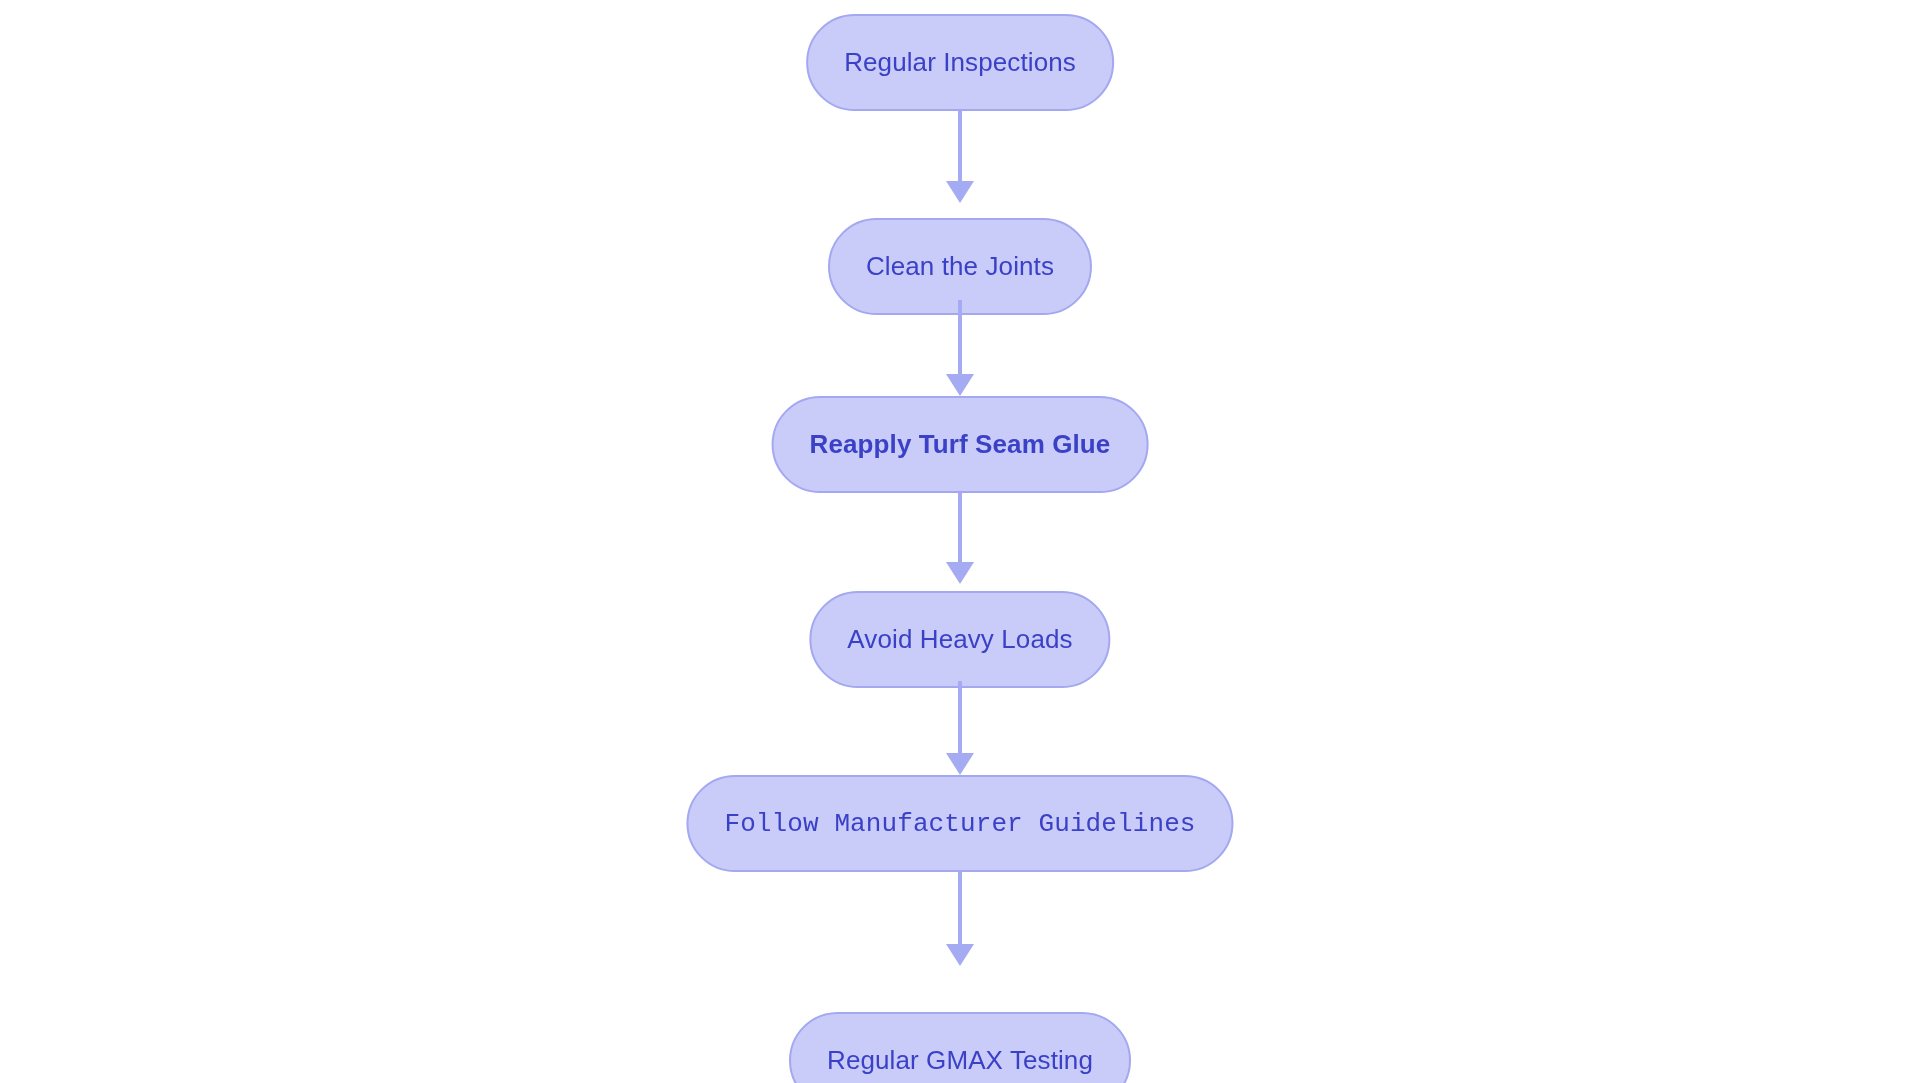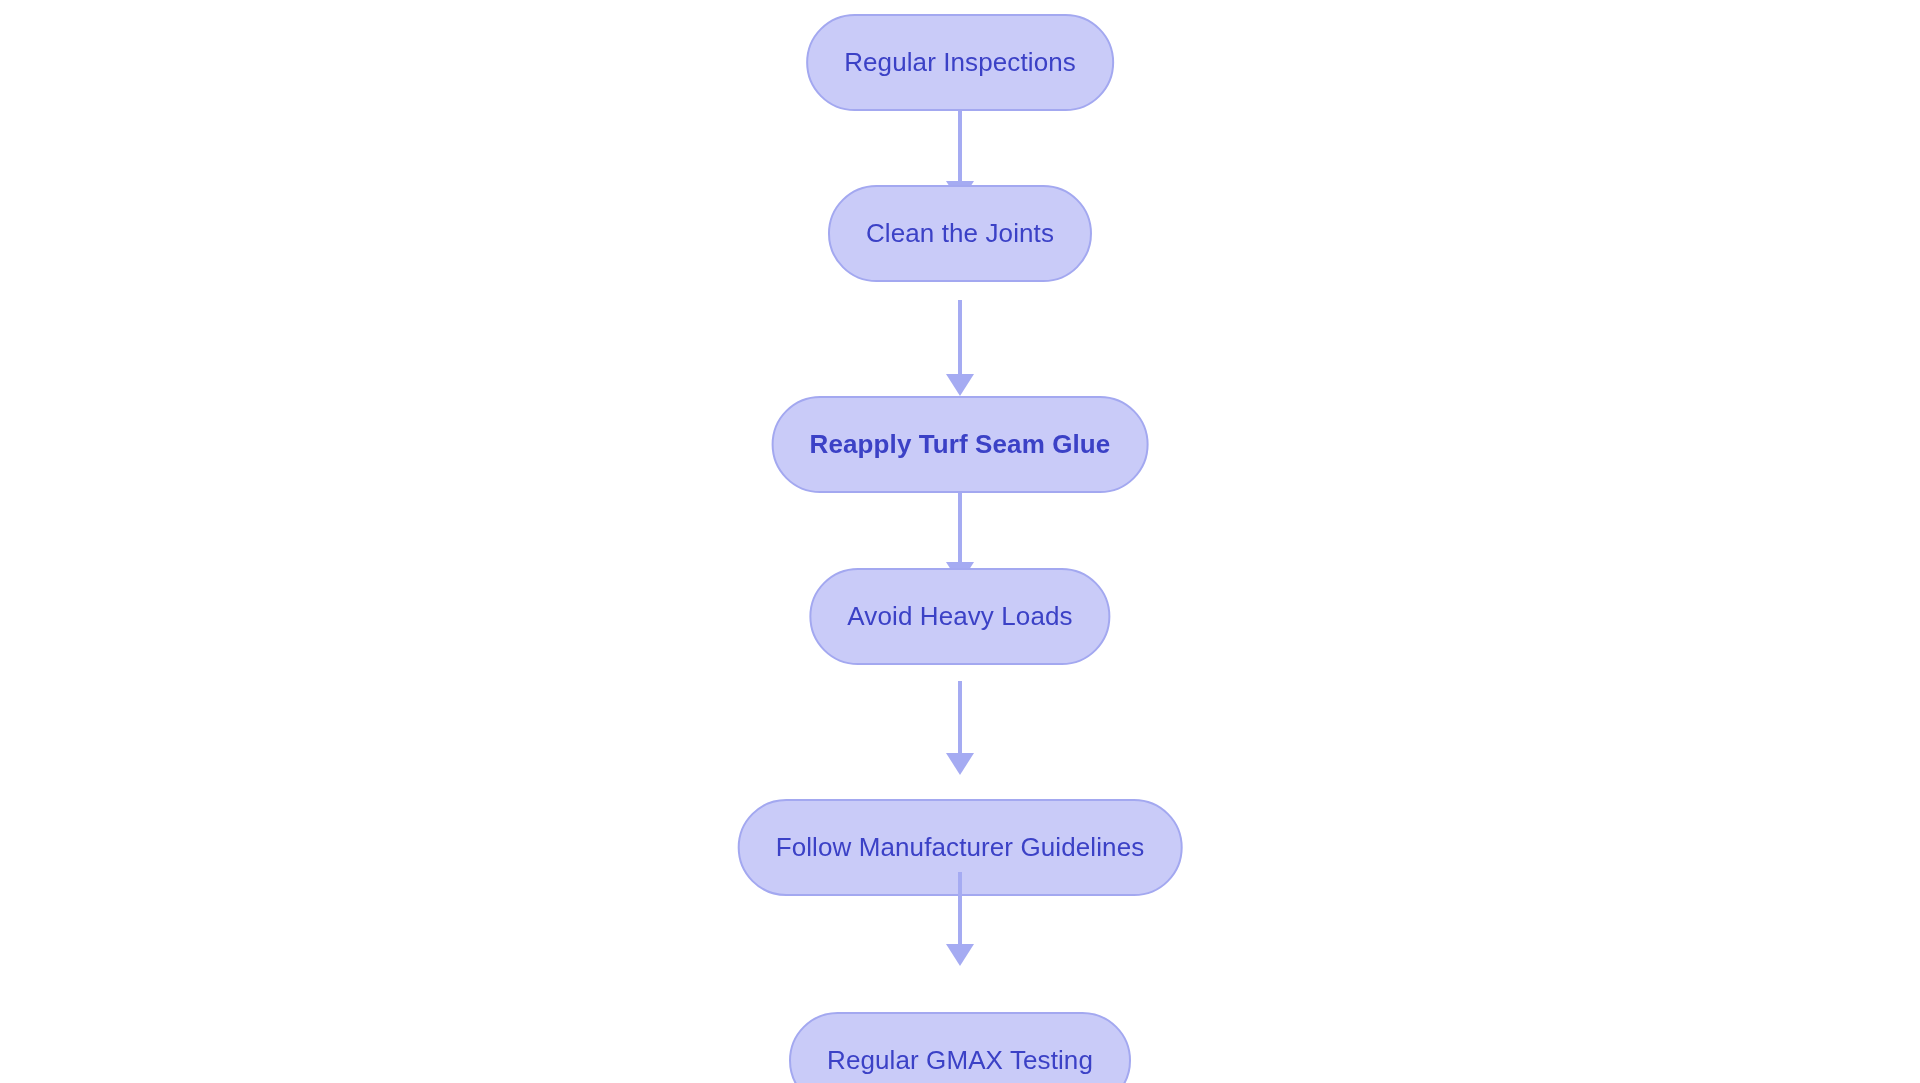--- a/index.html
+++ b/index.html
@@ -34,24 +34,24 @@
     padding: 0 36px;
     white-space: nowrap;
     background: var(--node-fill);
     border: 2px solid var(--node-border);
     border-radius: 49px;
     color: var(--node-text);
     font-size: 26px;
     letter-spacing: 0.1px;
   }
   .node-1 { top: 14px;  min-width: 298px; }
-  .node-2 { top: 185px; min-width: 261px; }
+  .node-2 { top: 218px; min-width: 261px; }
   .node-3 { top: 396px; min-width: 344px; font-weight: bold; }
-  .node-4 { top: 568px; min-width: 285px; text-align: right; }
-  .node-5 { top: 799px; min-width: 424px; }
+  .node-4 { top: 591px; min-width: 285px; text-align: right; }
+  .node-5 { top: 775px; min-width: 424px; font-family: Liberation Mono, monospace; }
   .node-6 { top: 1012px; min-width: 327px; }
 
   .arrow {
     position: absolute;
     left: 50%;
     transform: translateX(-50%);
     width: 28px;
     display: flex;
     flex-direction: column;
     align-items: center;

